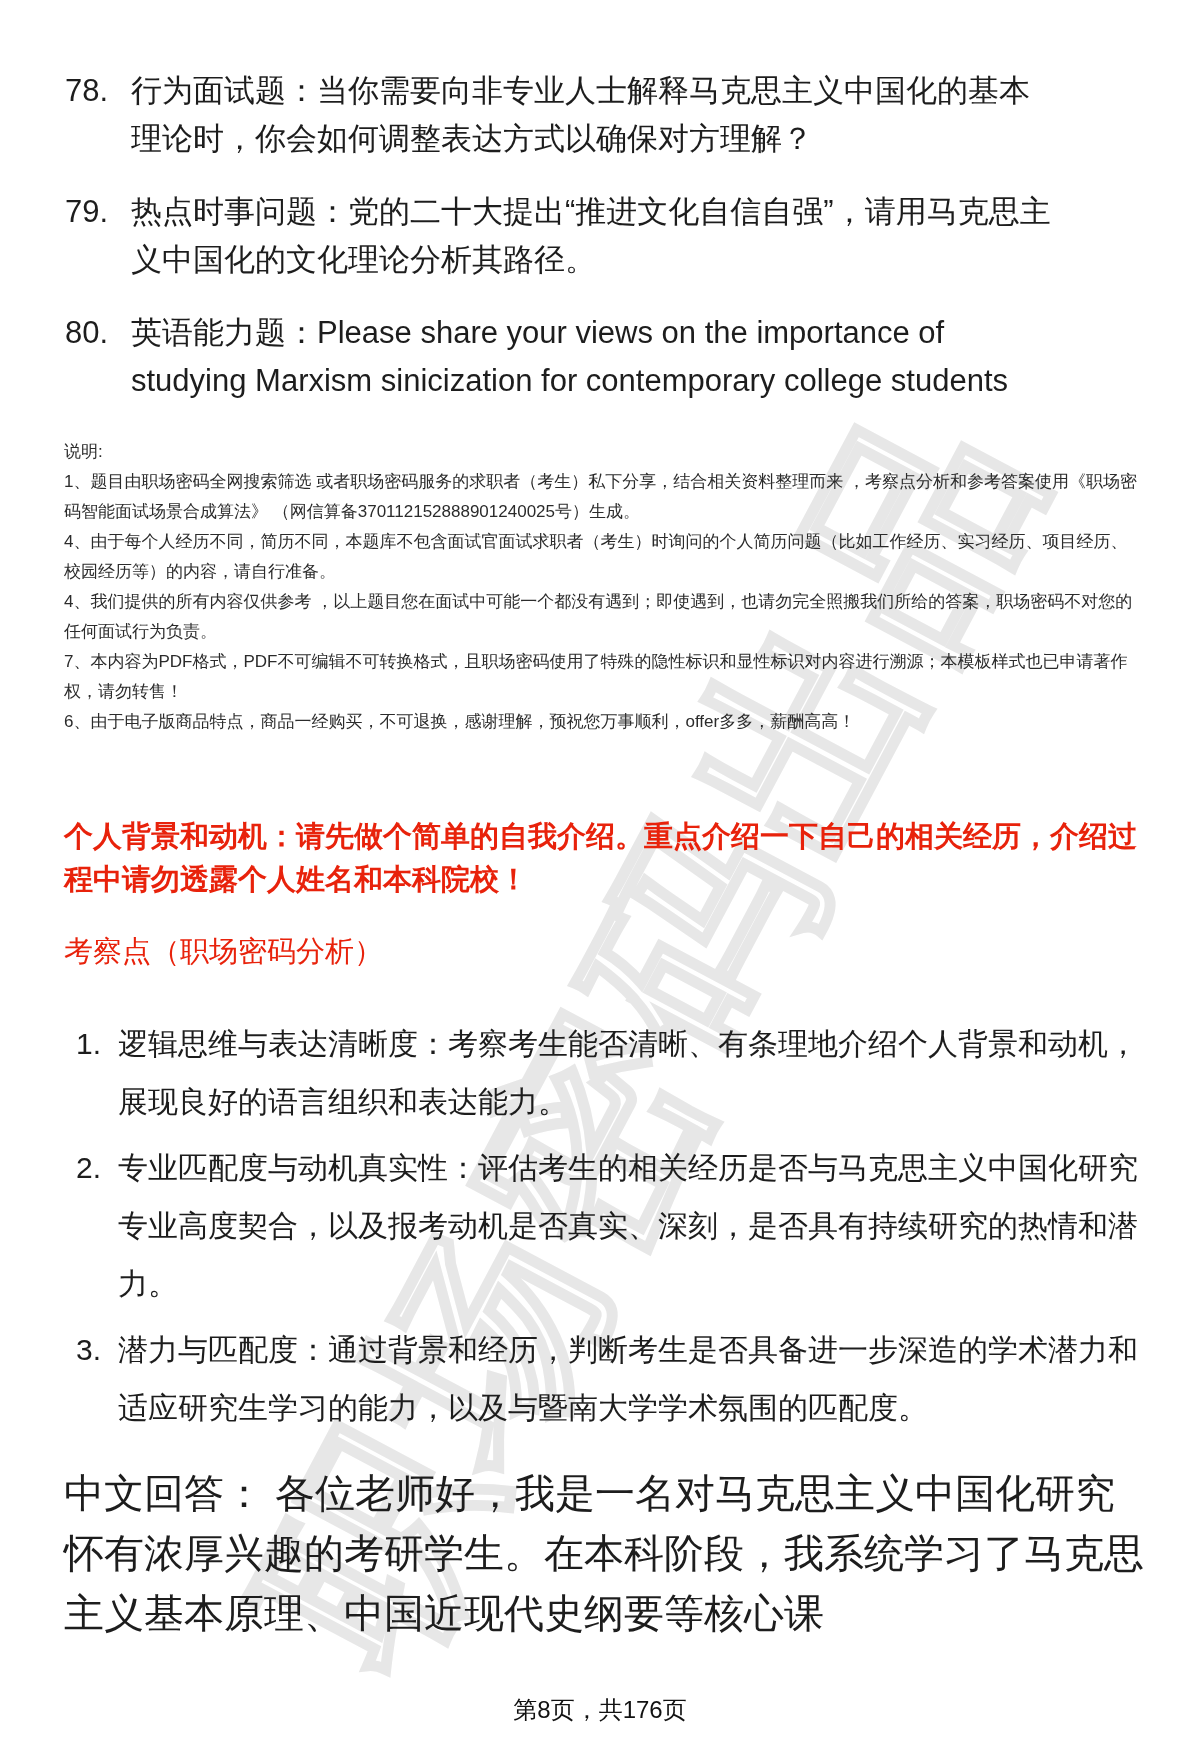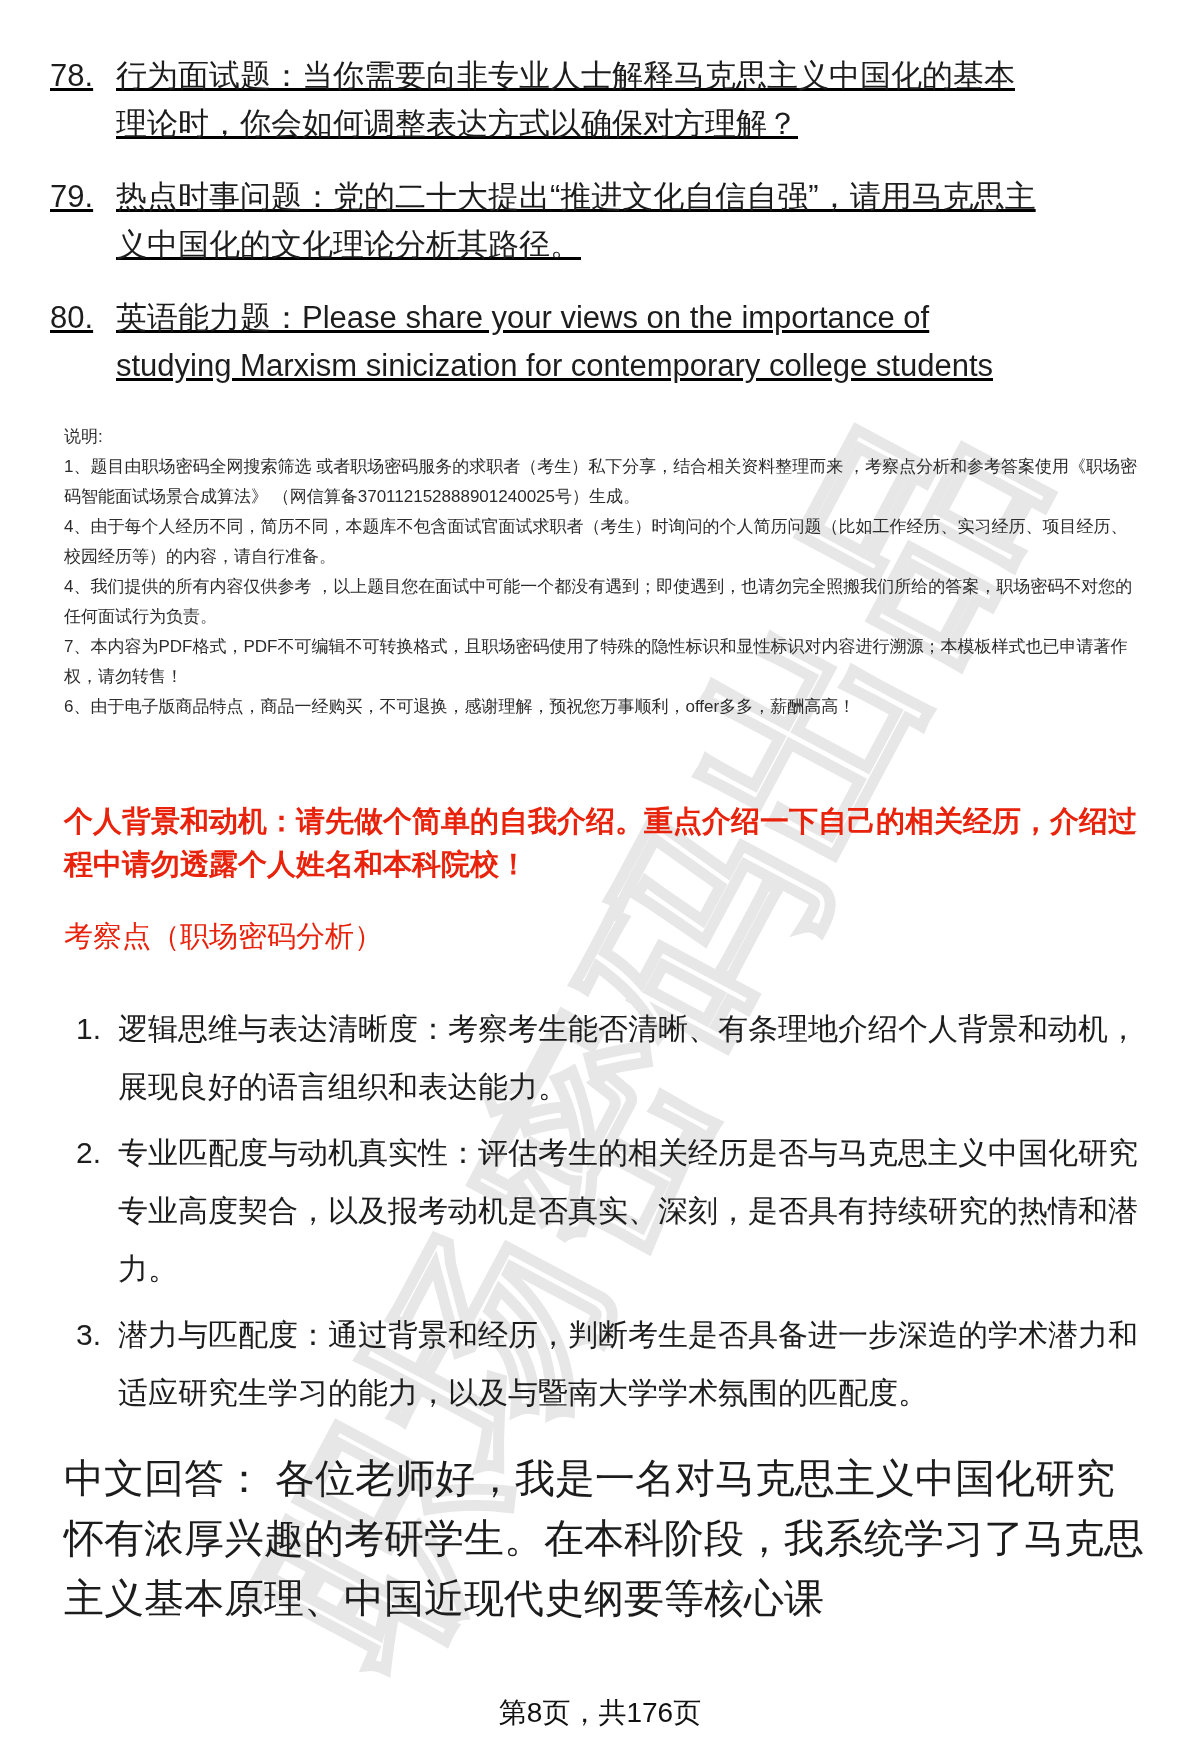--- a/index.html
+++ b/index.html
@@ -23,21 +23,21 @@
     text-align:center;white-space:nowrap;
     font-size:222px;font-weight:700;letter-spacing:8px;
     color:#ffffff;
     -webkit-text-stroke:4px var(--watermark);
     text-stroke:4px var(--watermark);
     transform:rotate(-62deg);
     z-index:0;user-select:none;pointer-events:none;
   }
   .content{position:relative;z-index:1;}
 
-  ol.questions{list-style:none;margin:0;padding:52px 48px 0 50px;text-decoration:underline;}
+  ol.questions{list-style:none;margin:15px;padding:52px 48px 0 50px;}
   ol.questions li{
     display:flex;align-items:flex-start;
     font-size:31px;line-height:48px;color:var(--text);
     margin-bottom:25px;
   }
   .qnum{flex:0 0 66px;}
   .qtext{width:922px;overflow-wrap:break-word;}
 
   .notes{
     margin:32px 48px 0 64px;width:1076px;
@@ -62,21 +62,21 @@
   .pnum{flex:0 0 42px;}
   .ptext{width:1028px;}
 
   .answer{
     margin:26px 48px 0 64px;width:1088px;
     font-size:40px;line-height:60px;color:var(--text);
   }
 
   .footer{
     position:absolute;left:0;right:0;top:1694px;
-    text-align:center;font-size:28px;color:#111;z-index:2;
+    text-align:center;font-size:24px;color:#111;z-index:2;
   }
 </style>
 </head>
 <body>
 
 <div class="page">
   <div class="watermark">职场密码出品</div>
 
   <div class="content">
 

